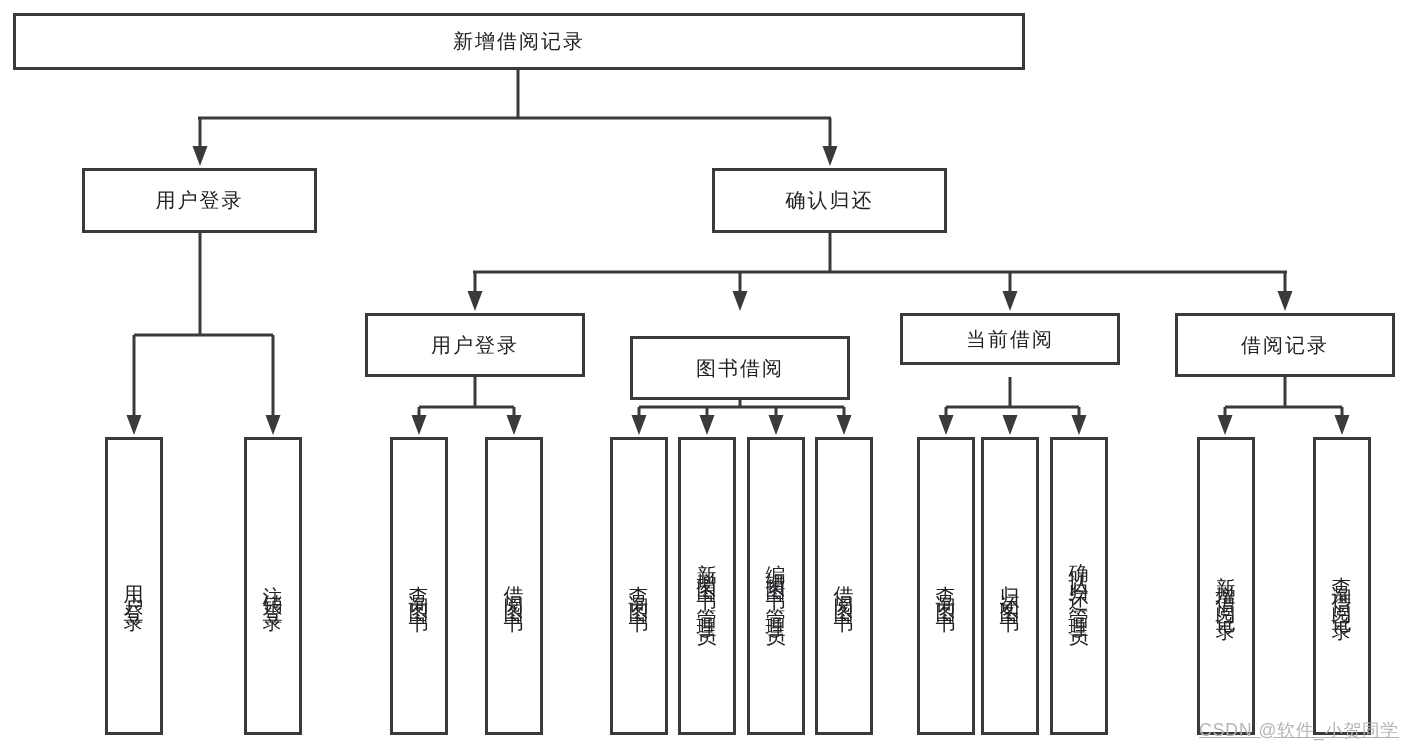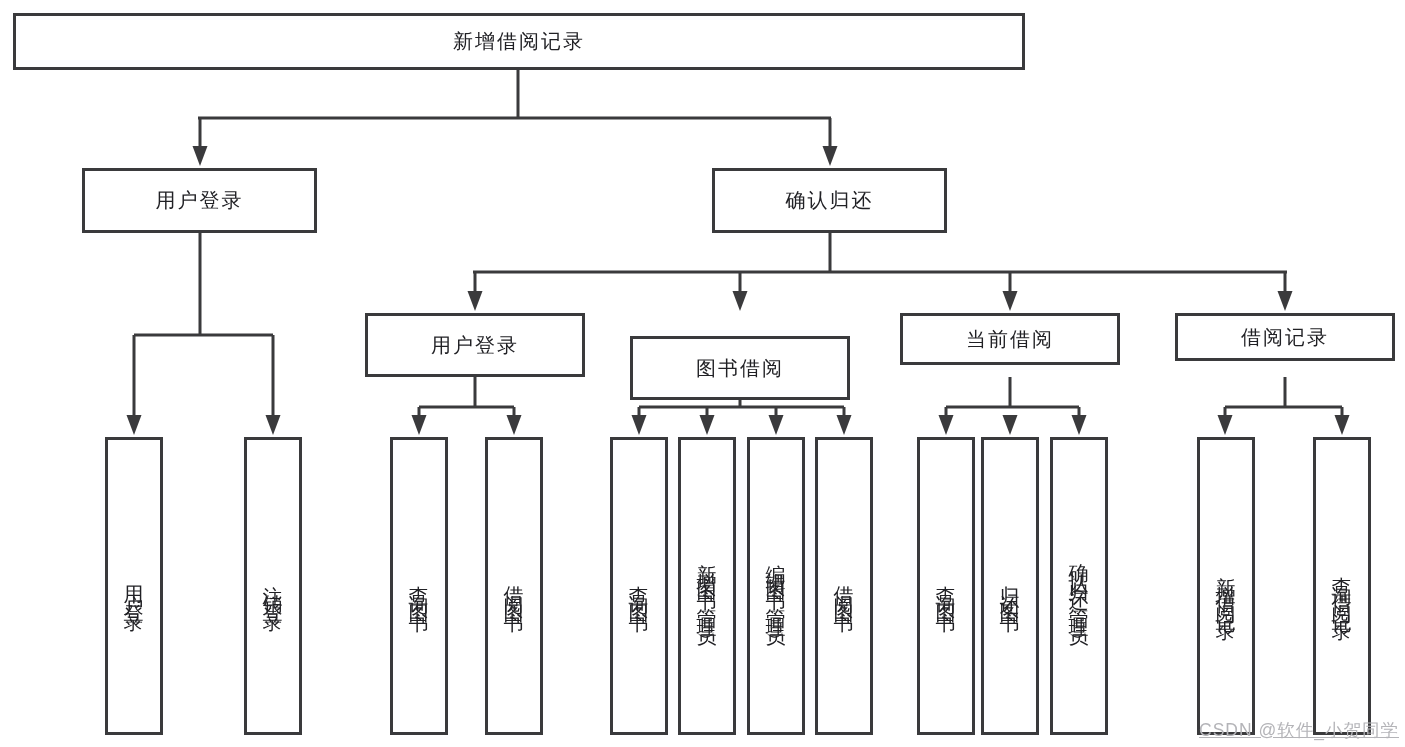--- a/index.html
+++ b/index.html
@@ -100,21 +100,21 @@
   </svg>
 
   <div class="box" style="left:13px; top:13px; width:1012px; height:57px;">新增借阅记录</div>
 
   <div class="box" style="left:82px; top:168px; width:235px; height:65px;">用户登录</div>
   <div class="box" style="left:712px; top:168px; width:235px; height:65px;">确认归还</div>
 
   <div class="box" style="left:365px; top:313px; width:220px; height:64px;">用户登录</div>
   <div class="box" style="left:630px; top:304px; width:220px; height:64px;margin-top:32px;">图书借阅</div>
   <div class="box" style="left:900px; top:313px; width:220px; height:52px;">当前借阅</div>
-  <div class="box" style="left:1175px; top:313px; width:220px; height:48px;">借阅记录</div>
+  <div class="box" style="left:1175px; top:313px; width:220px; height:64px;">借阅记录</div>
 
   <div class="box vert" style="left:105px; top:437px; width:58px; height:298px;">用户登录</div>
   <div class="box vert" style="left:244px; top:437px; width:58px; height:298px;">注销登录</div>
 
   <div class="box vert" style="left:390px; top:437px; width:58px; height:298px;">查询图书</div>
   <div class="box vert" style="left:485px; top:437px; width:58px; height:298px;">借阅图书</div>
 
   <div class="box vert" style="left:610px; top:437px; width:58px; height:298px;">查询图书</div>
   <div class="box vert" style="left:678px; top:437px; width:58px; height:298px;">新增图书（管理员）</div>
   <div class="box vert" style="left:747px; top:437px; width:58px; height:298px;">编辑图书（管理员）</div>

